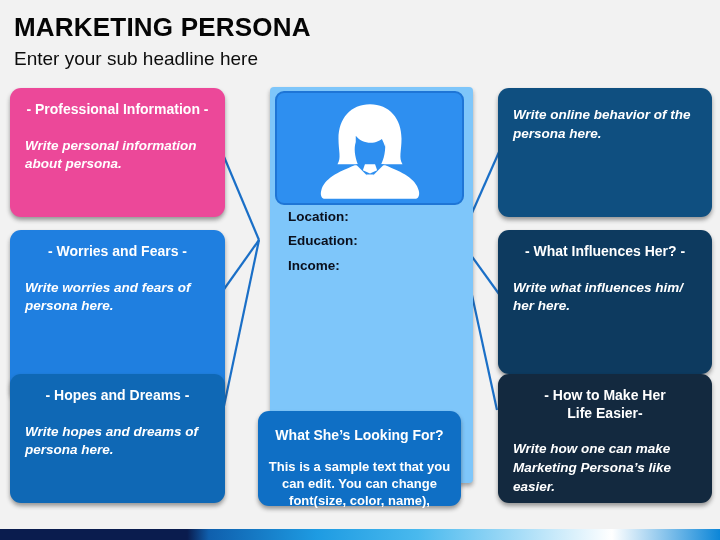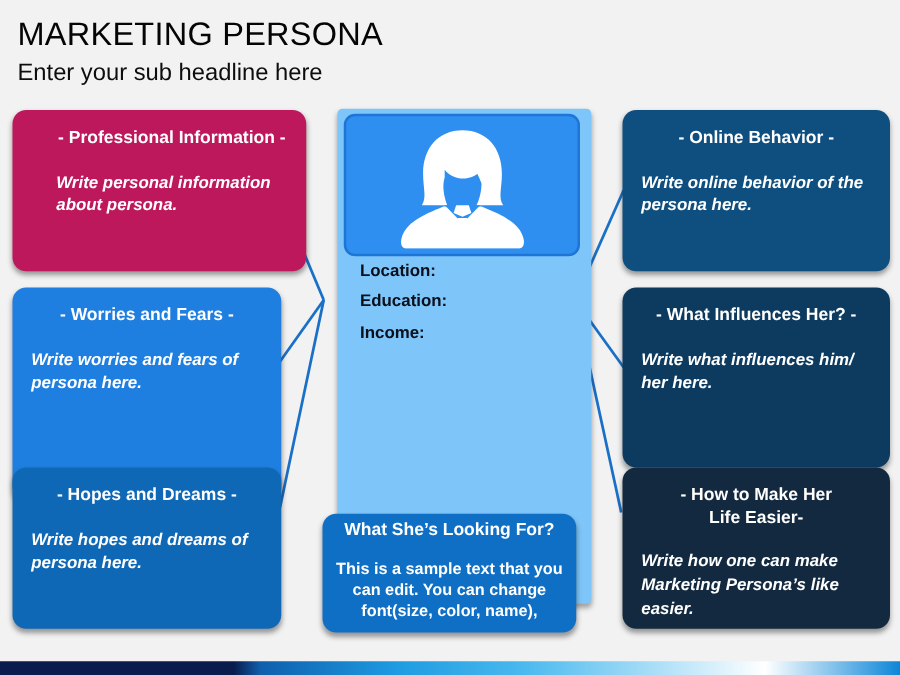--- a/index.html
+++ b/index.html
@@ -4,21 +4,21 @@
 <style>
   html,body{margin:0;padding:0;}
   body{
     width:720px;height:540px;position:relative;overflow:hidden;
     background:#F2F2F2;
     font-family:"Liberation Sans", sans-serif;
     -webkit-font-smoothing:antialiased;
   }
   .slide-title{
     position:absolute;left:14px;top:12px;
-    font-size:26px;font-weight:400;color:#050505;letter-spacing:0.2px;
+    font-size:26px;font-weight:700;color:#050505;letter-spacing:0.2px;
   }
   .slide-subtitle{
     position:absolute;left:14px;top:48px;
     font-size:19px;font-weight:400;color:#0d0d0d;
   }
   .connector-layer{position:absolute;left:0;top:0;width:720px;height:540px;}
   .connector-layer line{stroke:#1A6FC7;stroke-width:2.2;}
   .pbox{
     position:absolute;border-radius:11px;color:#ffffff;
     box-shadow:0 3px 4px rgba(40,40,40,0.45);
@@ -54,21 +54,21 @@
   }
   .bg-fields{margin:11px 0 0 18px;}
   .bg-field{
     font-size:13.5px;font-weight:700;color:#0A0F1C;margin-bottom:9.5px;
   }
   .bottom-box{
     position:absolute;left:258px;top:411px;width:203px;height:95px;
     border-radius:11px;color:#fff;box-shadow:0 3px 4px rgba(40,40,40,0.45);
   }
   .bottom-box .bb-title{
-    margin-top:4px;text-align:center;font-size:14px;font-weight:700;
+    margin-top:16px;text-align:center;font-size:14px;font-weight:700;
   }
   .bottom-box .bb-body{
     margin:15px 10px 0 10px;text-align:center;
     font-size:13px;font-weight:600;line-height:1.32;white-space:pre-line;
   }
   .footer-bar{
     position:absolute;left:0;top:529px;width:720px;height:11px;
     background:linear-gradient(90deg,
       #0A1C4E 0%, #0A1C4E 26%, #0F5FAD 29%, #1E9BE2 44%,
       #49B9EE 58%, #A5DCF7 72%, #FFFFFF 85%, #0C86D8 100%);
@@ -82,38 +82,37 @@
 
 <svg class="connector-layer" viewBox="0 0 720 540">
   <line x1="259" y1="240" x2="222" y2="152"></line>
   <line x1="259" y1="240" x2="222" y2="292"></line>
   <line x1="259" y1="240" x2="224" y2="406"></line>
   <line x1="460" y1="240" x2="499" y2="152"></line>
   <line x1="460" y1="240" x2="499" y2="294"></line>
   <line x1="460" y1="240" x2="497" y2="410"></line>
 </svg>
 
-<div class="pbox" id="box-l1" style="background: #be185d; padding-left: 20px;">
+<div class="pbox" id="box-l1" style="background: #ec4899;">
   <div class="pbox-title">- Professional Information -</div>
   <div class="pbox-body">Write personal information
 about persona.</div>
 </div>
 <div class="pbox" id="box-l2" style="background: rgb(31, 127, 224);">
   <div class="pbox-title">- Worries and Fears -</div>
   <div class="pbox-body">Write worries and fears of
 persona here.</div>
 </div>
 <div class="pbox" id="box-l3" style="background: rgb(15, 104, 181);">
   <div class="pbox-title">- Hopes and Dreams -</div>
   <div class="pbox-body">Write hopes and dreams of
 persona here.</div>
 </div>
 
 <div class="pbox" id="box-r1" style="background: rgb(15, 79, 128);">
-  <div class="pbox-title">- Online Behavior -</div>
   <div class="pbox-body">Write online behavior of the
 persona here.</div>
 </div>
 <div class="pbox" id="box-r2" style="background: rgb(13, 58, 95);">
   <div class="pbox-title">- What Influences Her? -</div>
   <div class="pbox-body">Write what influences him/
 her here.</div>
 </div>
 <div class="pbox" id="box-r3" style="background: rgb(19, 41, 63);">
   <div class="pbox-title">- How to Make Her

